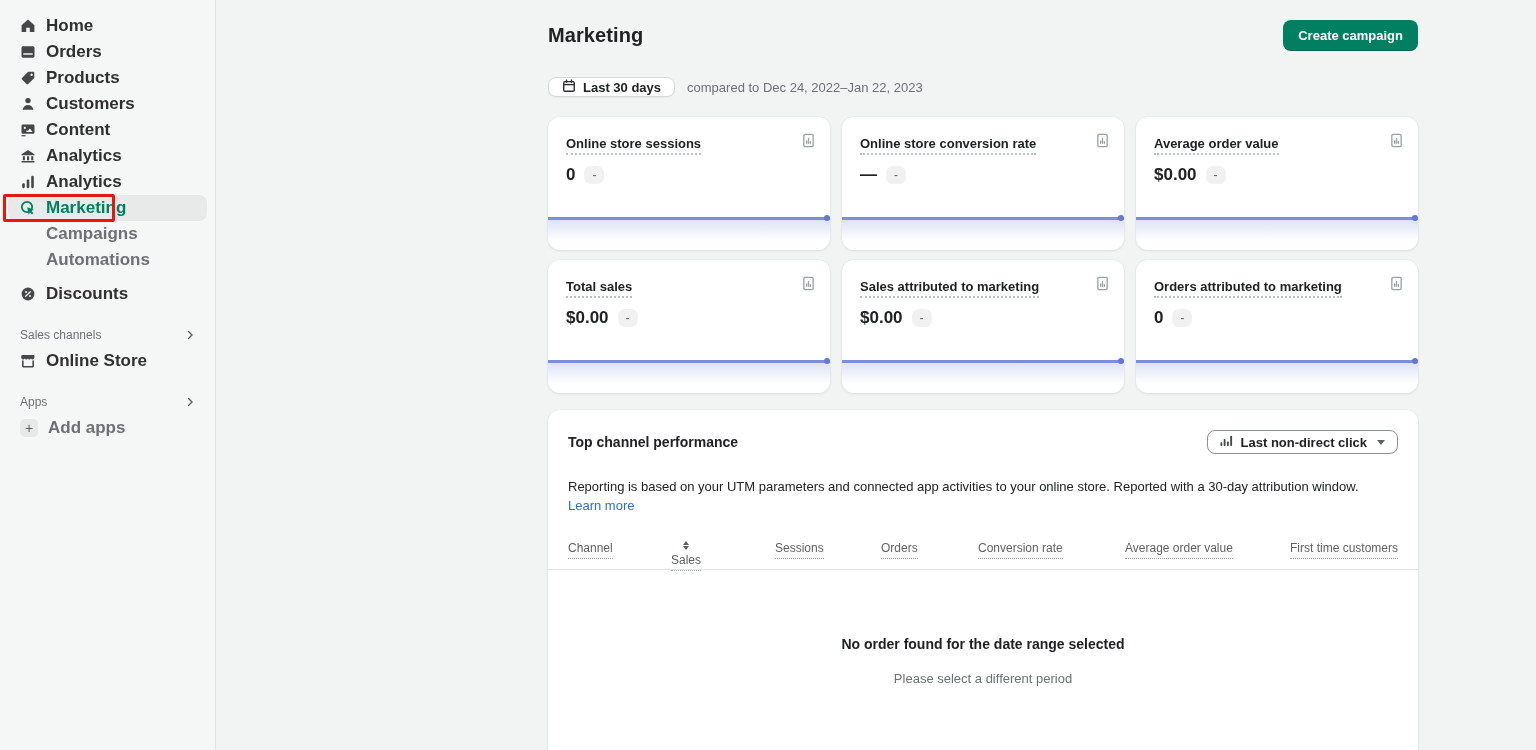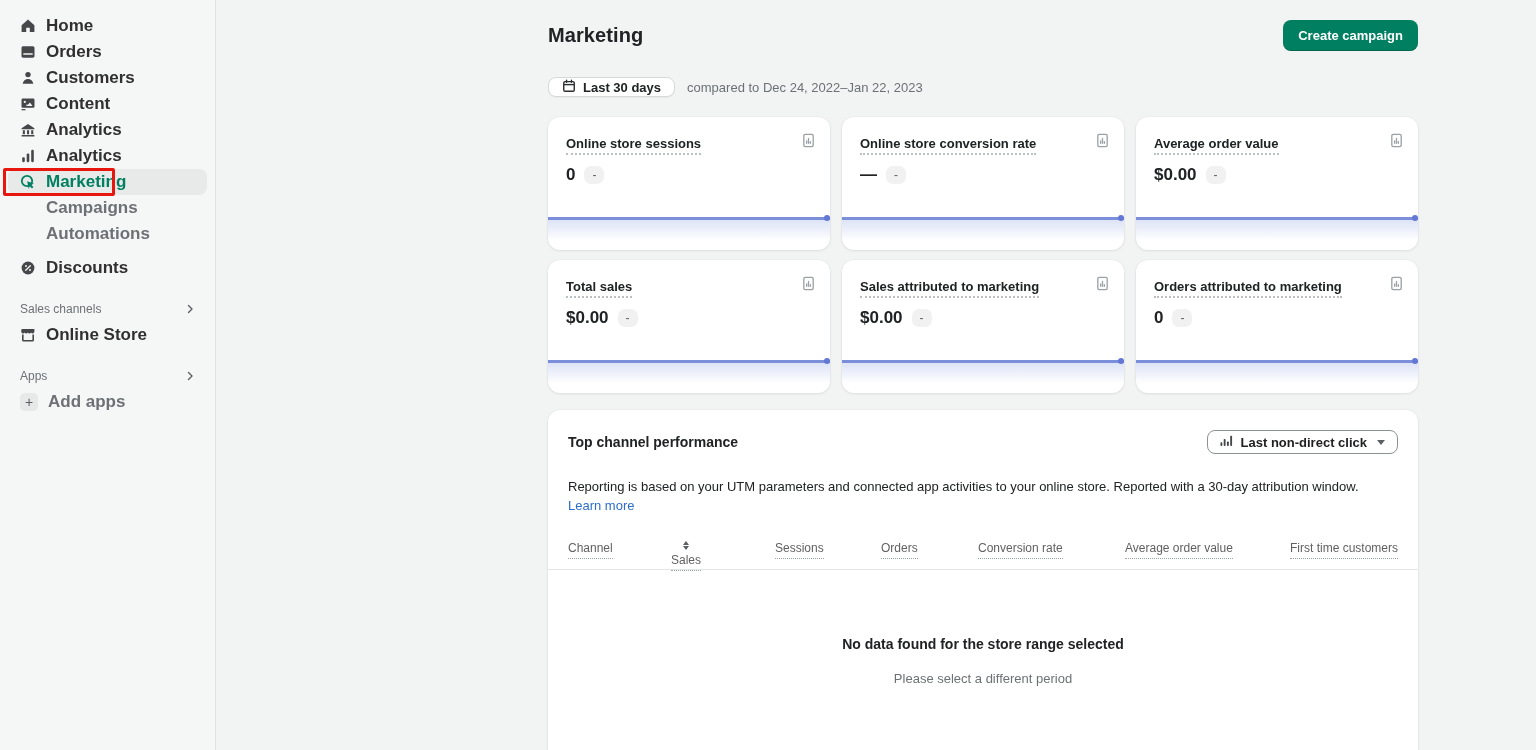--- a/index.html
+++ b/index.html
@@ -173,20 +173,28 @@
     </span>
     <span class="nav-label">Home</span>
   </div>
   <div class="nav-item">
     <span class="nav-icon">
       <svg width="16" height="16" viewBox="0 0 16 16">
           <path class="icon-fill" d="M3.2 2.2h9.6c1 0 1.7.8 1.7 1.7v8.2c0 1-.8 1.7-1.7 1.7H3.2c-1 0-1.7-.8-1.7-1.7V3.9c0-1 .8-1.7 1.7-1.7zm.6 7.1c-.4 0-.7.3-.7.7s.3.7.7.7h8.4c.4 0 .7-.3.7-.7s-.3-.7-.7-.7z"></path>
         </svg>
     </span>
     <span class="nav-label">Orders</span>
+  </div>
+  <div class="nav-item">
+    <span class="nav-icon">
+      <svg width="16" height="16" viewBox="0 0 16 16">
+          <path class="icon-fill" d="M8.6 1.7h4.6c.6 0 1.1.5 1.1 1.1v4.6c0 .3-.1.6-.3.8l-5.9 5.9c-.4.4-1.1.4-1.6 0L2 9.6c-.4-.4-.4-1.1 0-1.6l5.9-5.9c.2-.2.5-.4.7-.4zm3 4.2a1.2 1.2 0 1 0 0-2.4 1.2 1.2 0 0 0 0 2.4z"></path>
+        </svg>
+    </span>
+    <span class="nav-label">Products</span>
   </div>
   <div class="nav-item">
     <span class="nav-icon">
       <svg width="16" height="16" viewBox="0 0 16 16">
           <circle class="icon-fill" cx="8" cy="4.6" r="2.7"></circle>
           <path class="icon-fill" d="M2.7 13.7c.5-3 2.6-4.7 5.3-4.7s4.8 1.7 5.3 4.7z"></path>
         </svg>
     </span>
     <span class="nav-label">Customers</span>
   </div>
@@ -432,18 +440,18 @@
         <span class="th" style="left:207px">Sessions</span>
         <span class="th" style="left:313px">Orders</span>
         <span class="th" style="left:410px">Conversion rate</span>
         <span class="th" style="left:557px">Average order value</span>
         <span class="th" style="right:0">First time customers</span>
       </div>
 
       <div class="panel-divider"></div>
 
       <div class="empty-state">
-        <div class="empty-title">No data found for the store range selected</div>
+        <div class="empty-title">No order found for the date range selected</div>
         <div class="empty-sub">Please select a different period</div>
       </div>
     </div>
   </div>
 </main>
 
 </body></html>

